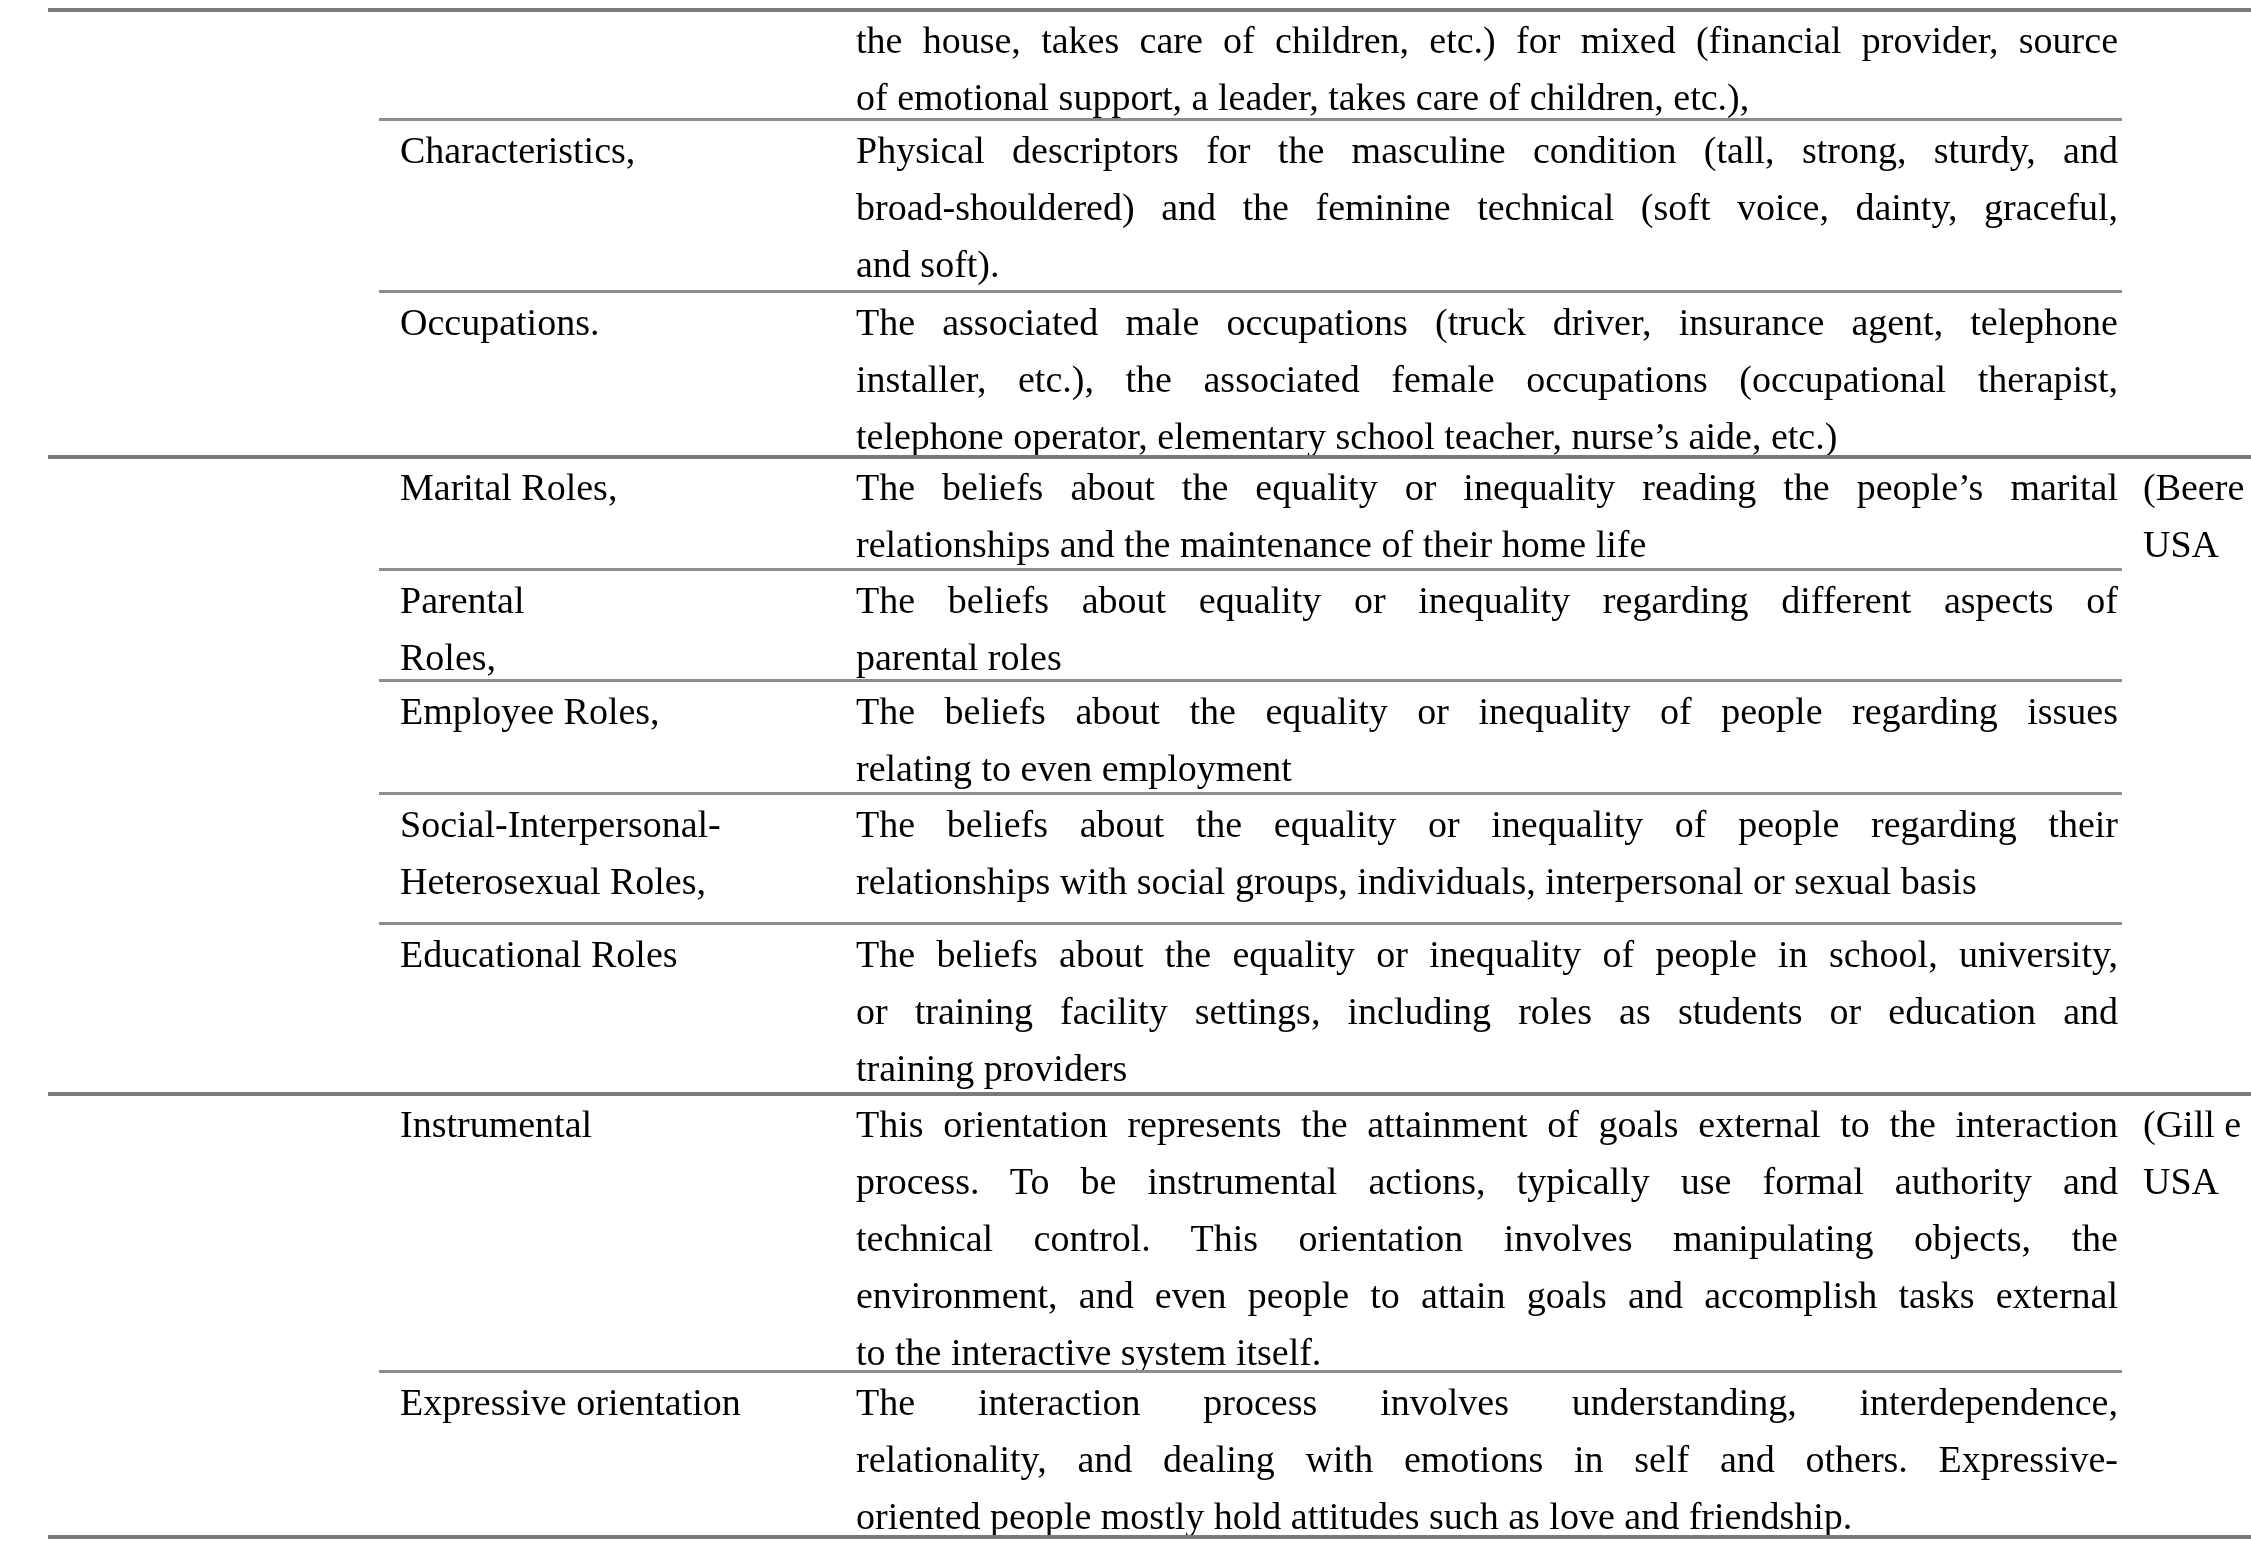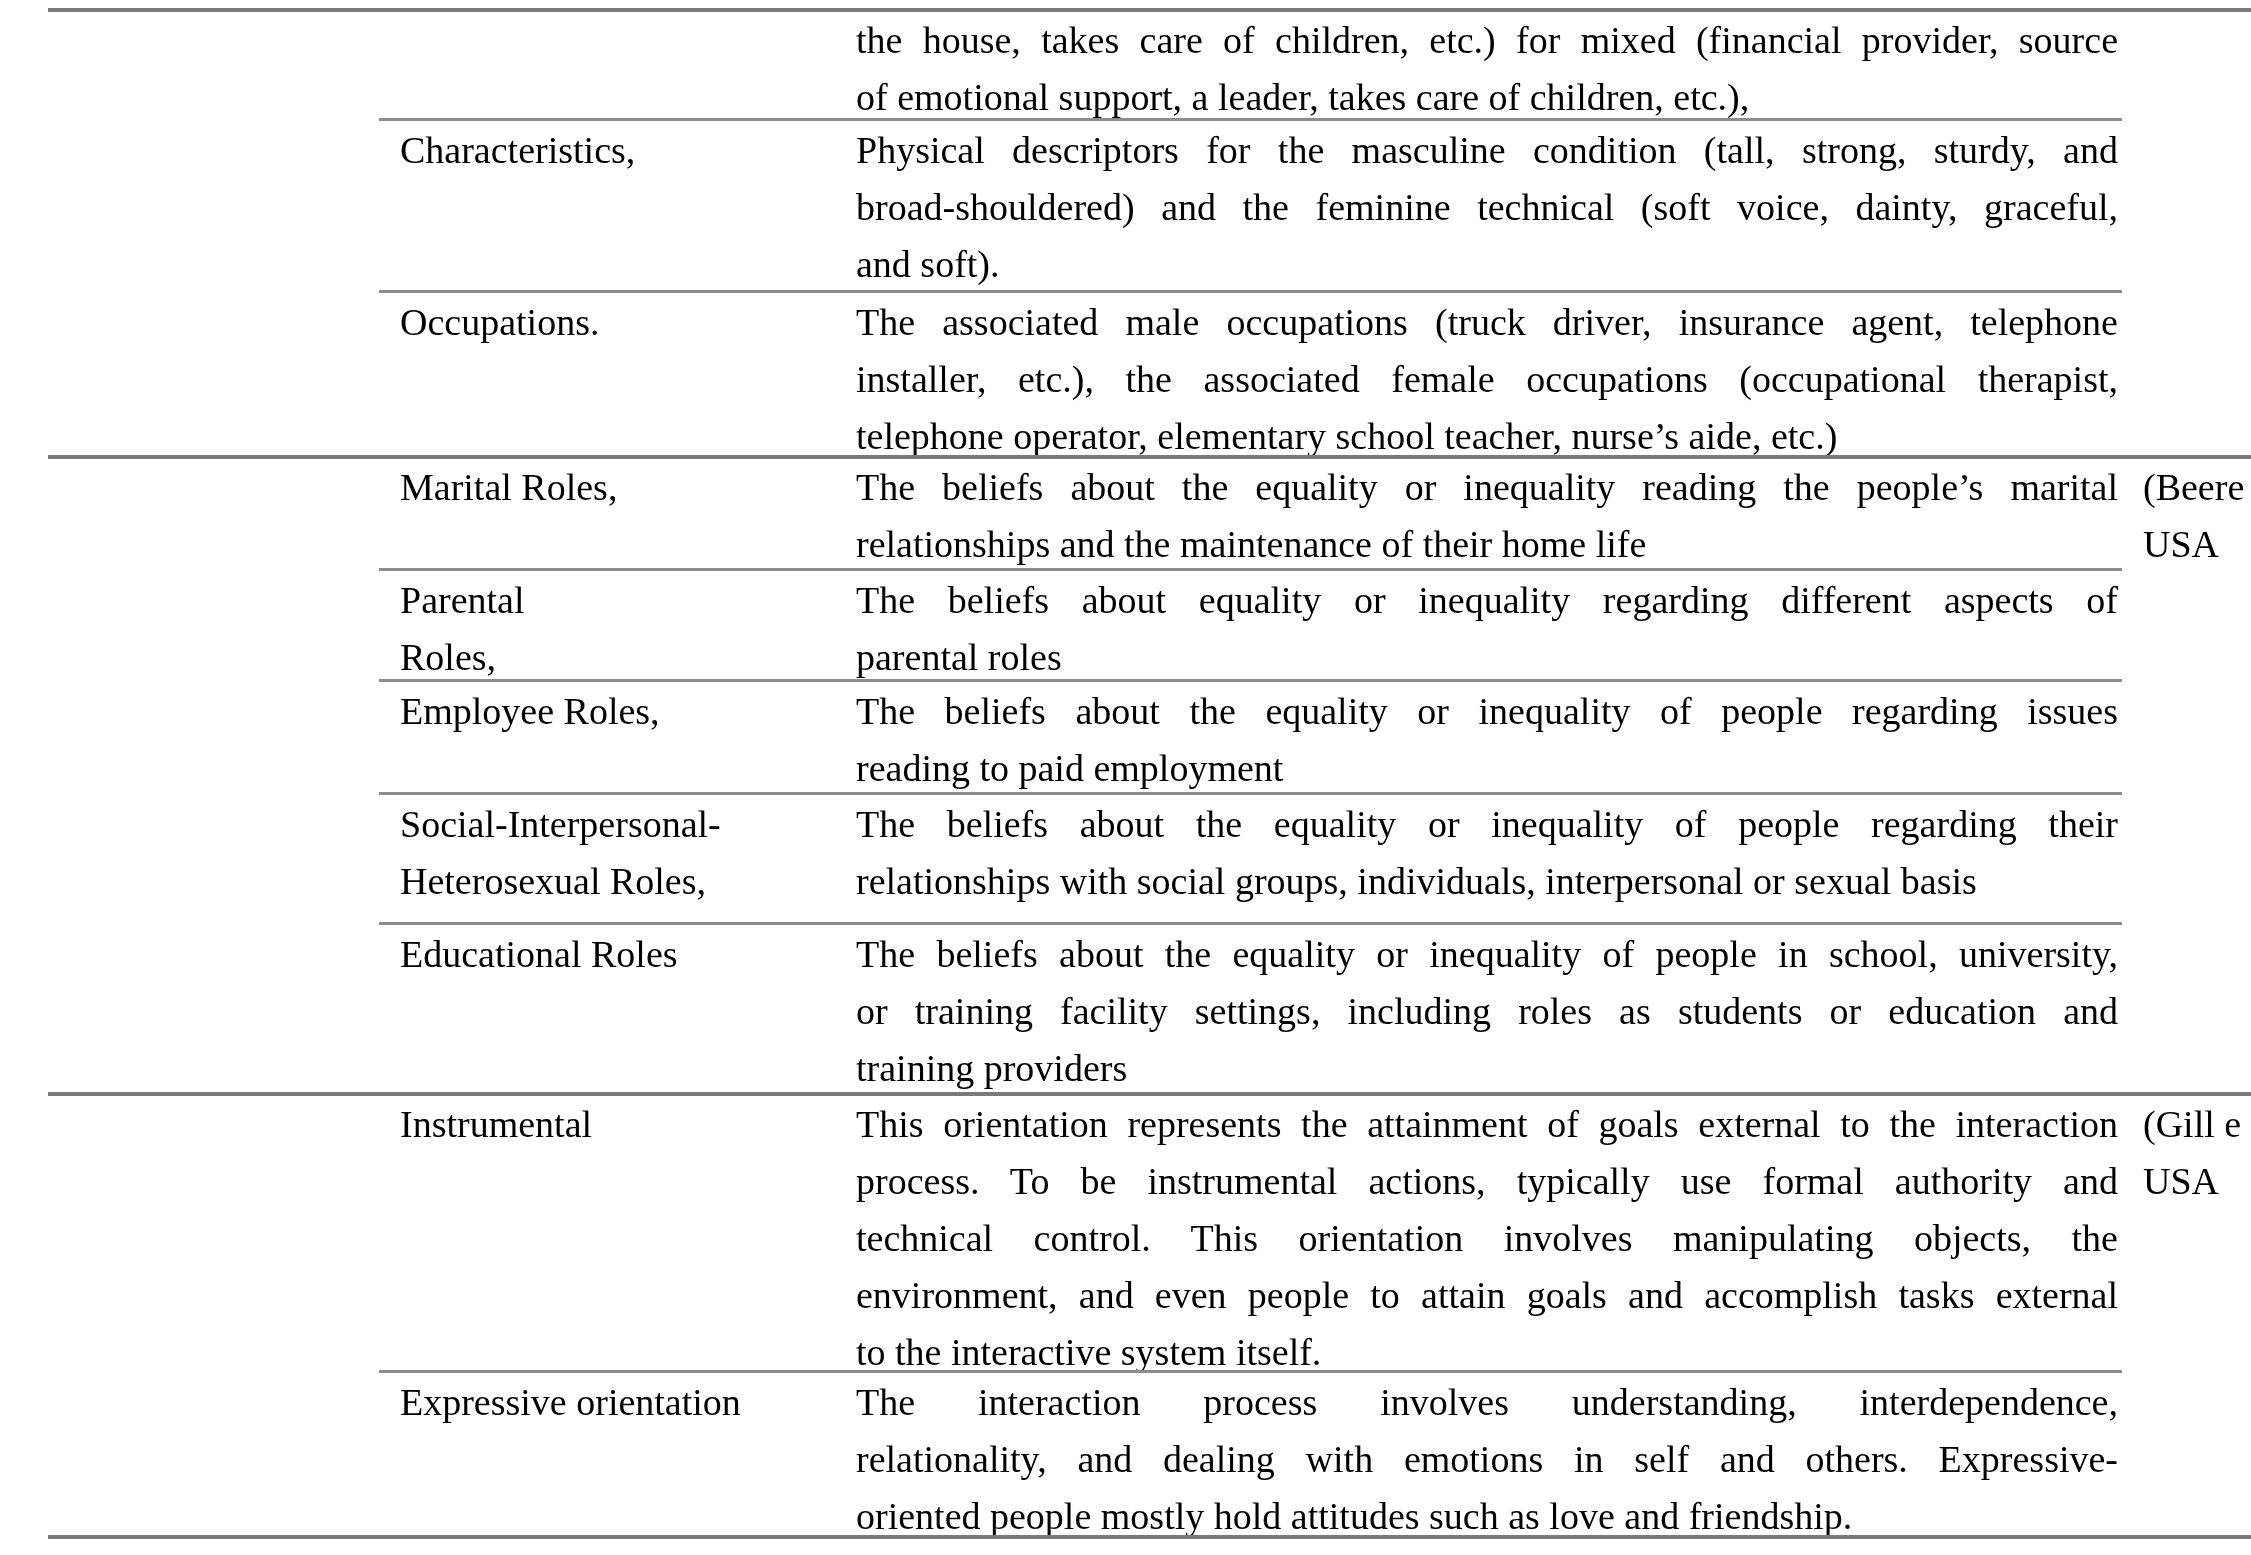--- a/index.html
+++ b/index.html
@@ -88,21 +88,21 @@
       </div>
       <div class="cell cit"></div>
     </div>
     <div class="rule partial" style="top: 679px;"></div>
     <div class="row" style="top: 683px;">
       <div class="cell name">
         <div class="tline">Employee Roles,</div>
       </div>
       <div class="cell desc">
         <div class="tline just">The beliefs about the equality or inequality of people regarding issues</div>
-        <div class="tline">reading to paid employment</div>
+        <div class="tline">relating to even employment</div>
       </div>
       <div class="cell cit"></div>
     </div>
     <div class="rule partial" style="top: 792px;"></div>
     <div class="row" style="top: 796px;">
       <div class="cell name">
         <div class="tline">Social-Interpersonal-</div>
         <div class="tline">Heterosexual Roles,</div>
       </div>
       <div class="cell desc">

